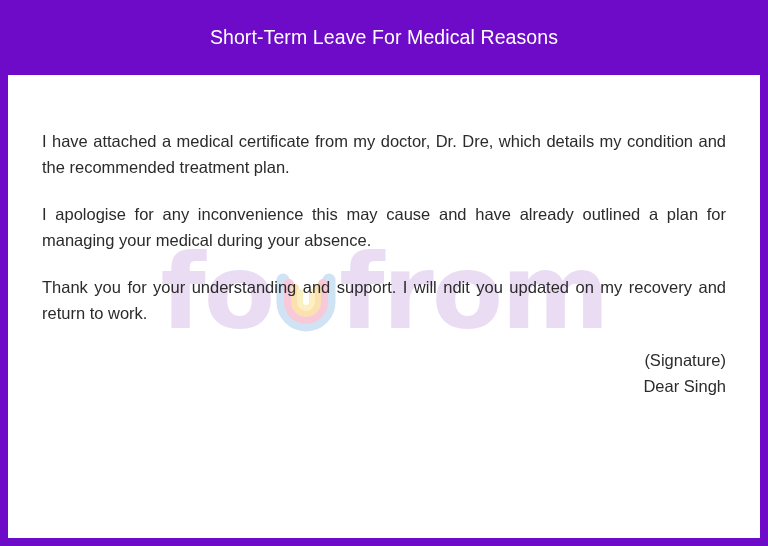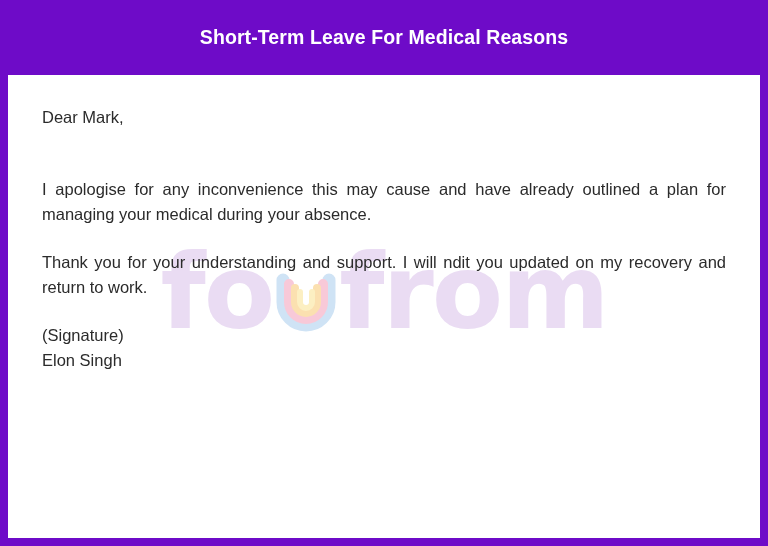--- a/index.html
+++ b/index.html
@@ -31,21 +31,21 @@
     background: #6E0BC8;
     display: flex;
     align-items: center;
     justify-content: center;
     box-sizing: border-box;
   }
 
   .letter-title {
     color: #ffffff;
     font-size: 19.5px;
-    font-weight: bold;
+    font-weight: normal;
     letter-spacing: 0.1px;
     text-align: center;
     line-height: 1.2;
     font-family: "Liberation Sans", sans-serif;
   }
 
   
   .letter-body-frame {
     flex: 1 1 auto;
     box-sizing: border-box;
@@ -123,21 +123,21 @@
     text-align: left;
   }
   .gap {
     height: 24px;
   }
   .gap-small {
     height: 22px;
   }
   .sig-line {
     margin: 0;
-    text-align: left;
+    text-align: right;
   }
 </style>
 </head>
 <body>
 
 <div class="letter-card">
 
   <div class="letter-header">
     <div class="letter-title">Short-Term Leave For Medical Reasons</div>
   </div>
@@ -157,37 +157,37 @@
                 <path d="M27 52 L27 62 A6 6 0 0 0 39 62 L39 52" stroke="#FCEFC2" stroke-width="6"></path>
               </g>
             </svg>
           </span>
           <span class="wm-text">from</span>
         </div>
       </div>
 
       <div class="letter-content">
 
-        <p class="para no-justify">Dear Mark,</p>
 
         <div class="gap"></div>
 
 
+        <p class="para">I have attached a medical certificate from my doctor, Dr. Dre, which details my condition and the recommended treatment plan.</p>
 
         <div class="gap-small"></div>
 
         <p class="para">I apologise for any inconvenience this may cause and have already outlined a plan for managing your medical during your absence.</p>
 
         <div class="gap-small"></div>
 
         <p class="para">Thank you for your understanding and support. I will ndit you updated on my recovery and return to work.</p>
 
         <div class="gap-small"></div>
 
         <p class="sig-line">(Signature)</p>
-        <p class="sig-line">Elon Singh</p>
+        <p class="sig-line">Dear Singh</p>
 
       </div>
 
     </div>
   </div>
 
 </div>
 
 </body></html>

